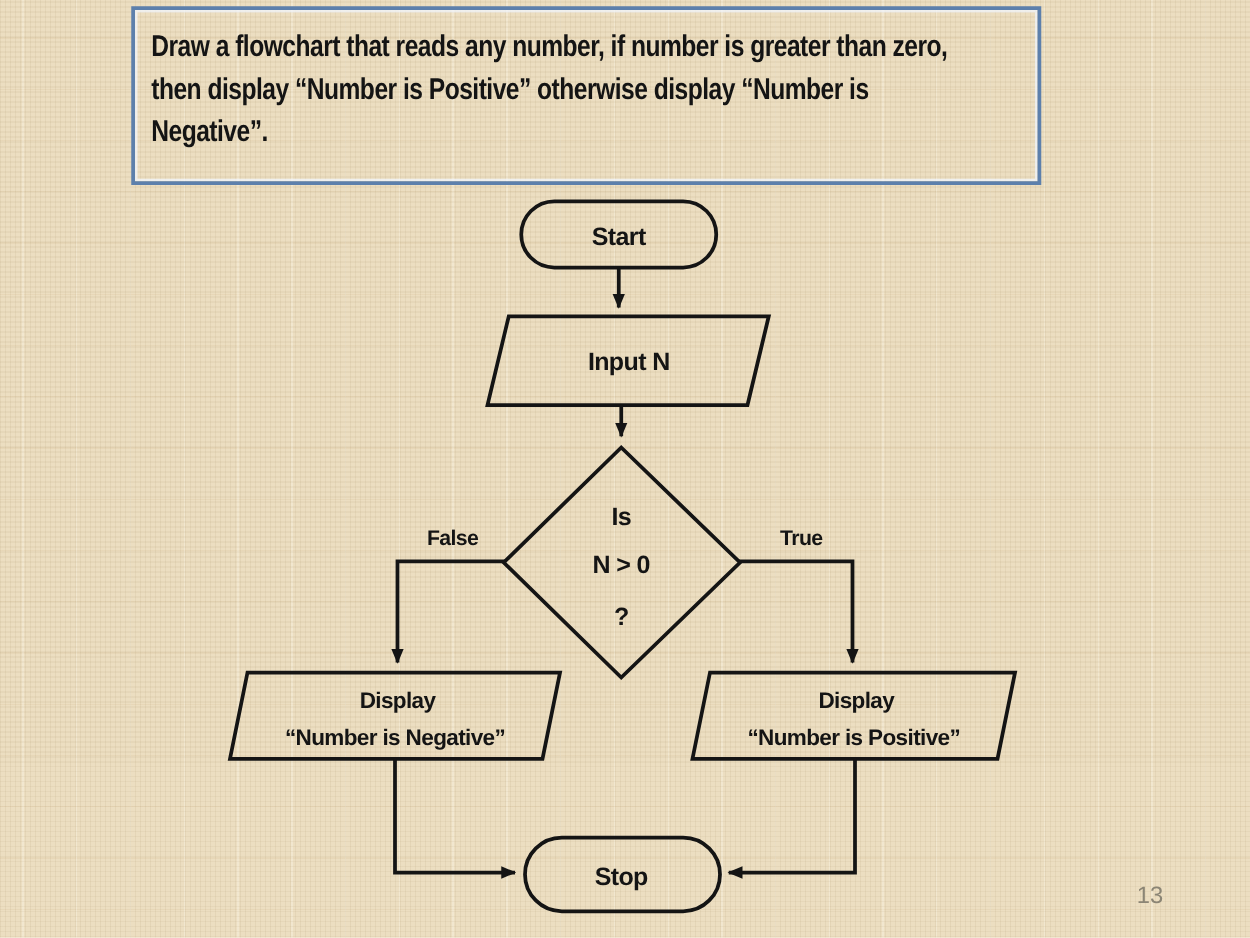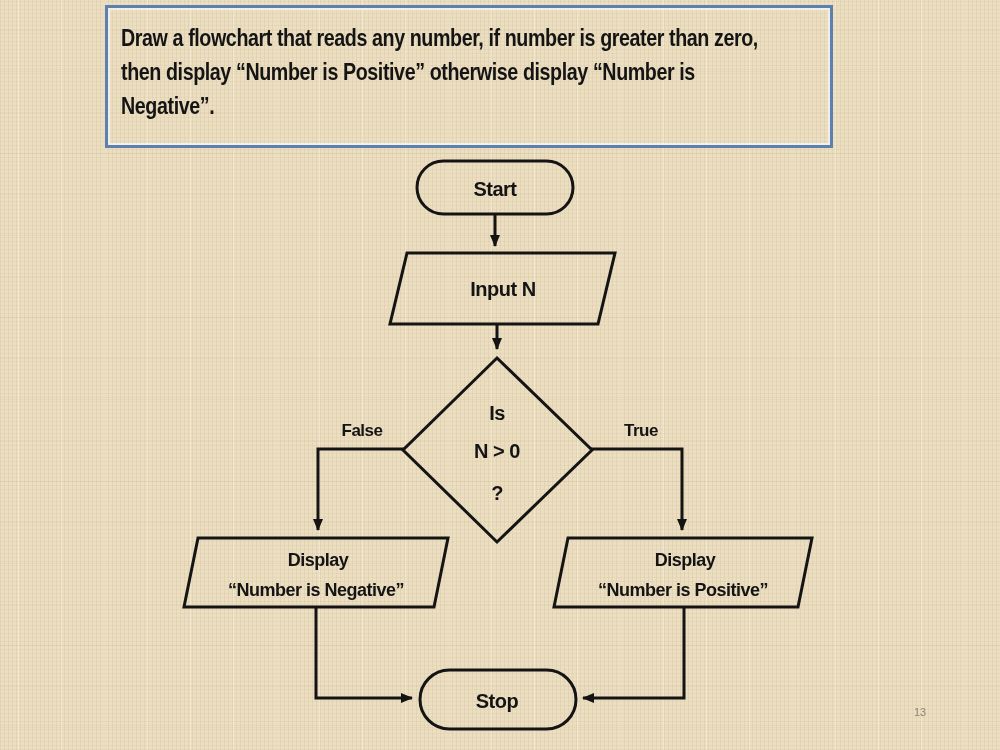--- a/index.html
+++ b/index.html
@@ -38,21 +38,21 @@
   svg.flow text{
     fill:var(--text);font-family:"Liberation Sans", sans-serif;
     font-weight:bold;text-anchor:middle;letter-spacing:-0.5px;
   }
   svg.flow .t20{font-size:20px;}
   svg.flow .t18{font-size:18px;}
   svg.flow .t17{font-size:17px;}
   #ah-path{fill:var(--shape-stroke);}
   .page-number{
     position:absolute;top:706px;left:905px;width:30px;text-align:center;
-    font-size:11px;color:var(--page-number);
+    font-size:19px;color:var(--page-number);
   }
 </style>
 </head>
 <body>
 
 <div class="slide">
 
   <div class="instruction-box">
     <div class="iline">Draw a flowchart that reads any number, if number is greater than zero,</div>
     <div class="iline">then display “Number is Positive” otherwise display “Number is</div>

